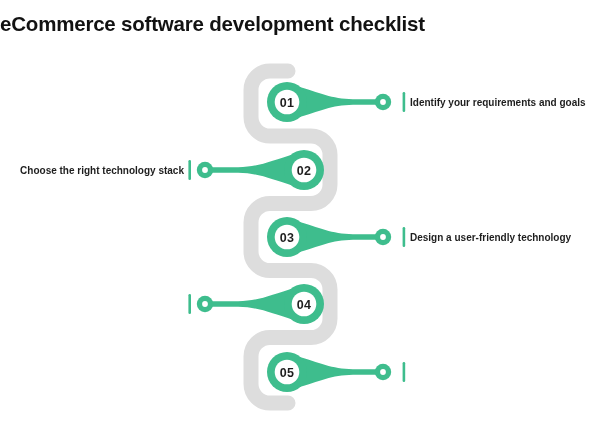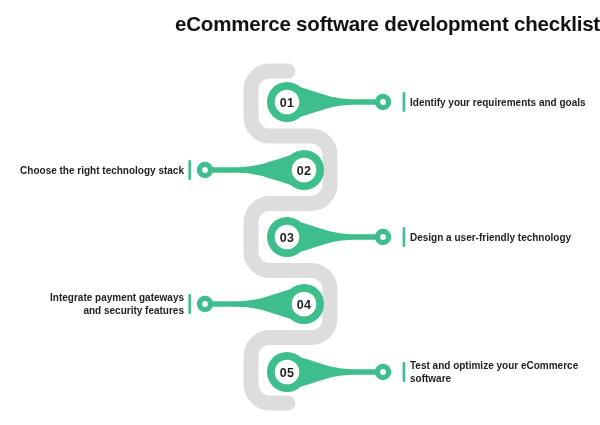--- a/index.html
+++ b/index.html
@@ -13,21 +13,21 @@
     width: 600px;
     height: 425px;
     background: #ffffff;
     overflow: hidden;
   }
   .title {
     position: absolute;
     top: 12px;
     left: 0;
     width: 600px;
-    text-align: right;
+    text-align: left;
     font-size: 20.5px;
     font-weight: 800;
     letter-spacing: -0.2px;
     color: #121212;
   }
   svg.graphic {
     position: absolute;
     top: 0;
     left: 0;
   }
@@ -121,17 +121,14 @@
       <text class="step-number" x="287" y="376.5" text-anchor="middle">05</text>
       <circle class="green-fill" cx="383" cy="372" r="8.2"></circle>
       <circle class="white-fill" cx="383" cy="372" r="2.9"></circle>
       <rect class="green-fill" x="402.6" y="362" width="2.6" height="20" rx="1.3"></rect>
     </g>
   </svg>
 
   <div class="step-label right" style="top:102px">Identify your requirements and goals</div>
   <div class="step-label left" style="top:170px">Choose the right technology stack</div>
   <div class="step-label right" style="top:237px">Design a user-friendly technology</div>
-  <div class="step-label left" style="top:304px">Integrate payment gateways
-and security features</div>
-  <div class="step-label right" style="top:372px">Test and optimize your eCommerce software</div>
 
 </div>
 
 </body></html>

